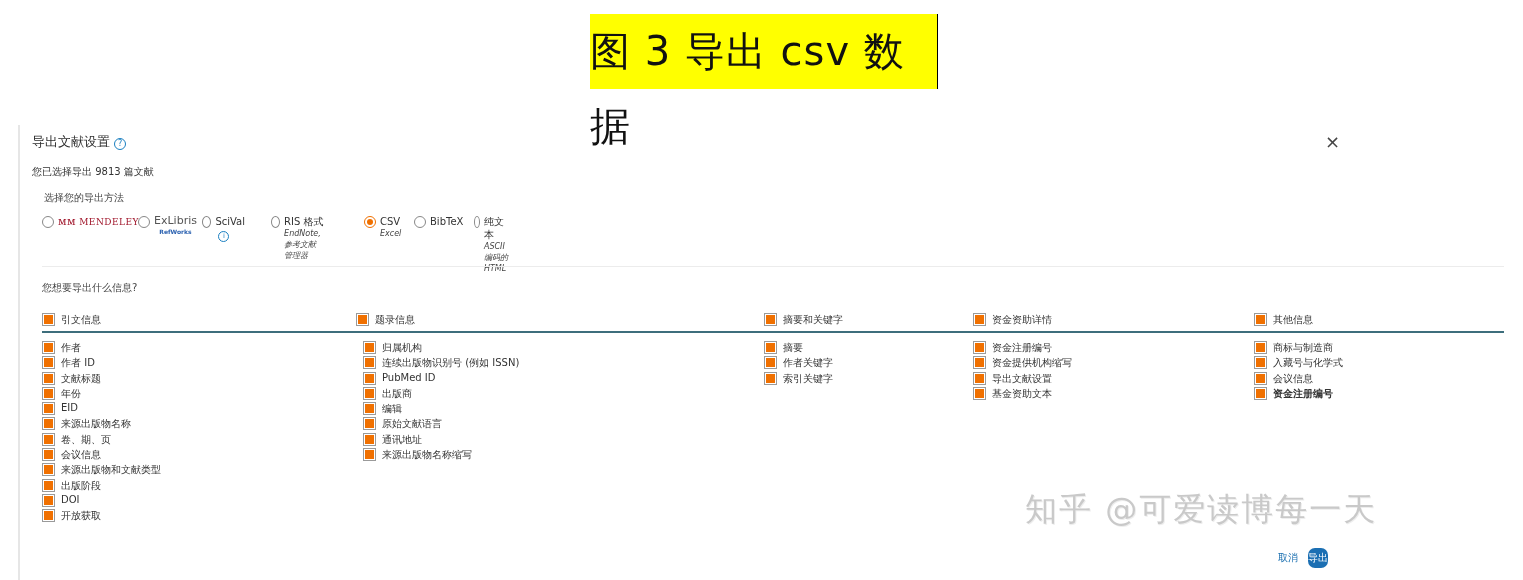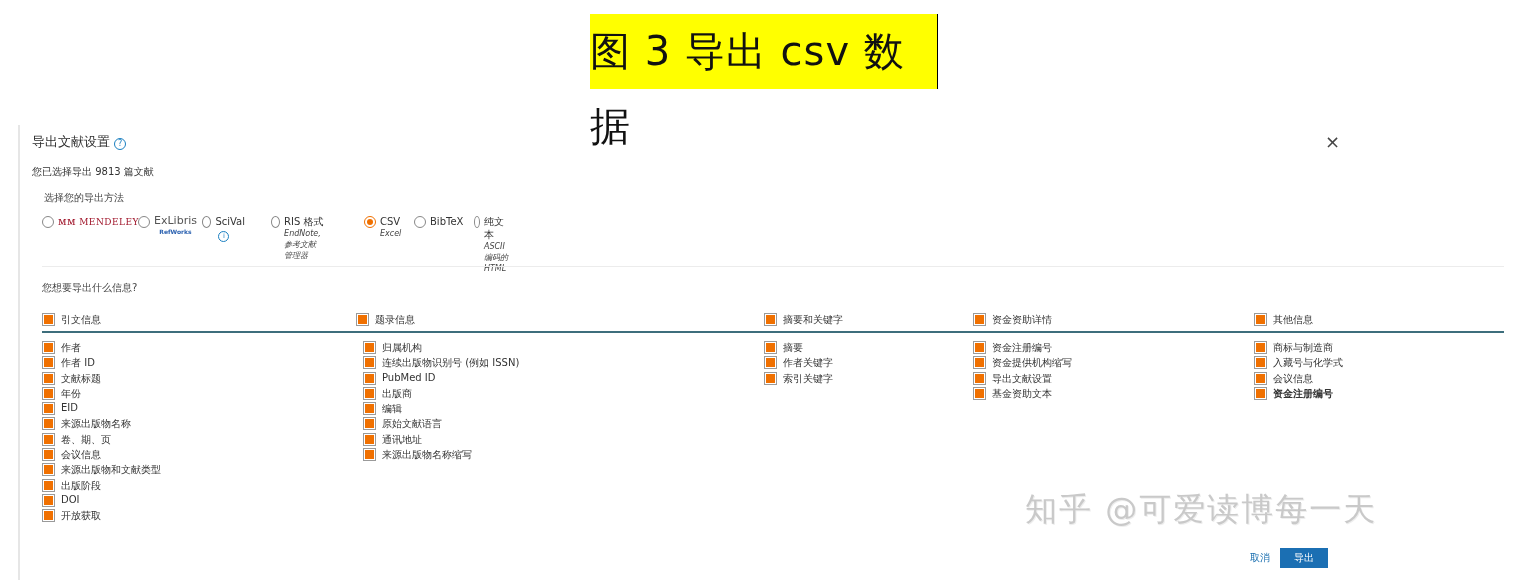--- a/index.html
+++ b/index.html
@@ -52,21 +52,21 @@
   .cbx::after { content: ""; display: block; width: 9px; height: 9px; background: #f07000; }
   .items-area { position: relative; margin-top: 8px; }
   .items-col { position: absolute; top: 0; }
   .bold { font-weight: bold; }
 
   .watermark { position: absolute; left: 1025px; top: 488px; font-size: 32px; color: #c9c9c9;
                letter-spacing: 2px; text-shadow: 1px 1px 0 #eee; }
 
   .footer-btns { position: absolute; right: 22px; bottom: 12px; display: flex; align-items: center; }
   .cancel-btn { font-size: 10px; color: #1a6fb0; margin-right: 10px; cursor: pointer; }
-  .export-btn { background: #1b6fb3; color: #fff; font-size: 10px; padding: 3px 14px; cursor: pointer; }
+  .export-btn { background: #1b6fb3; color: #fff; font-size: 10px; padding: 3px 0; cursor: pointer; border-radius: 7px; }
 </style>
 </head>
 <body>
 
 <div class="caption">图 3 导出 csv 数据</div>
 
 <div class="dialog">
   <div class="dlg-title">
     <span>导出文献设置</span><span class="help-icon">?</span>
   </div>

